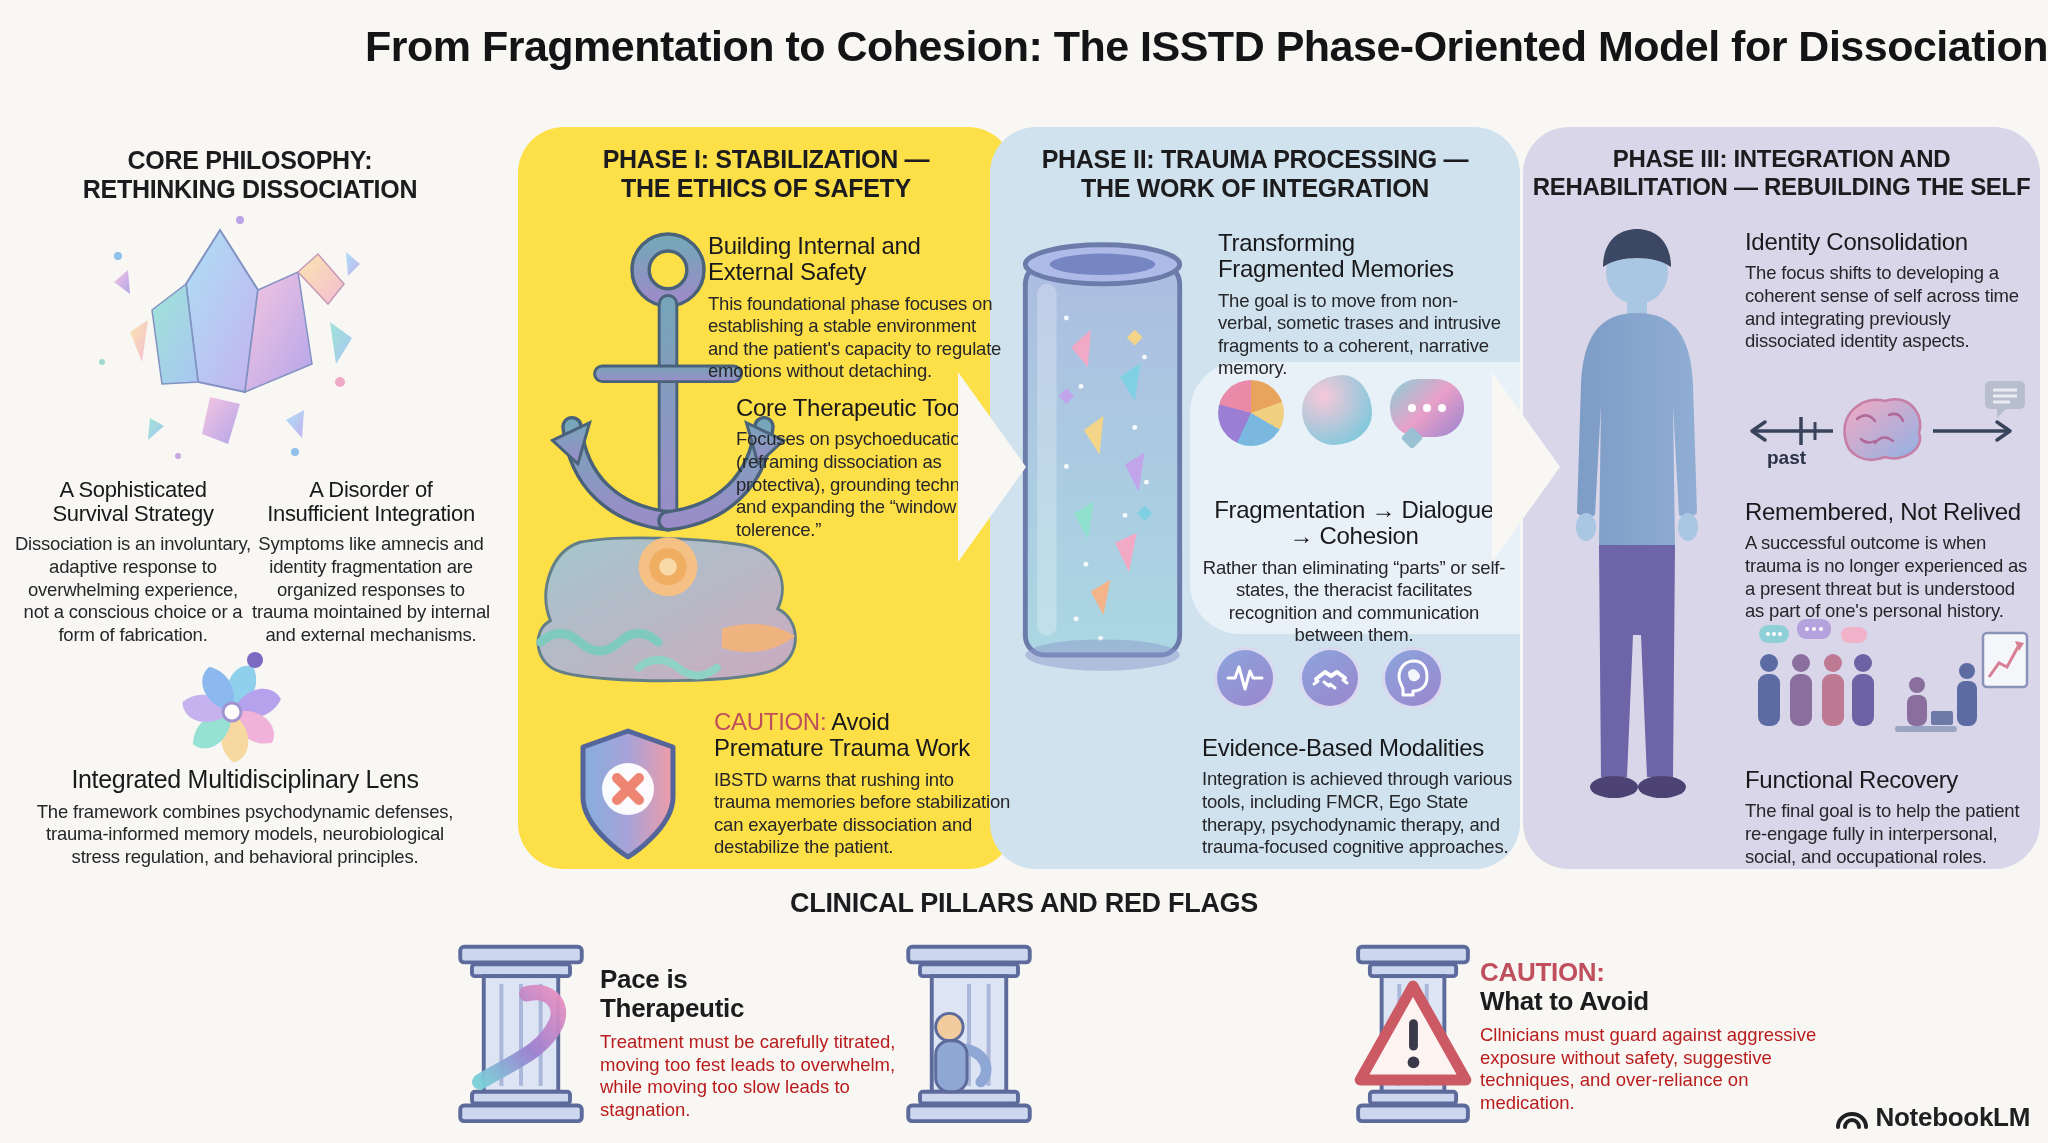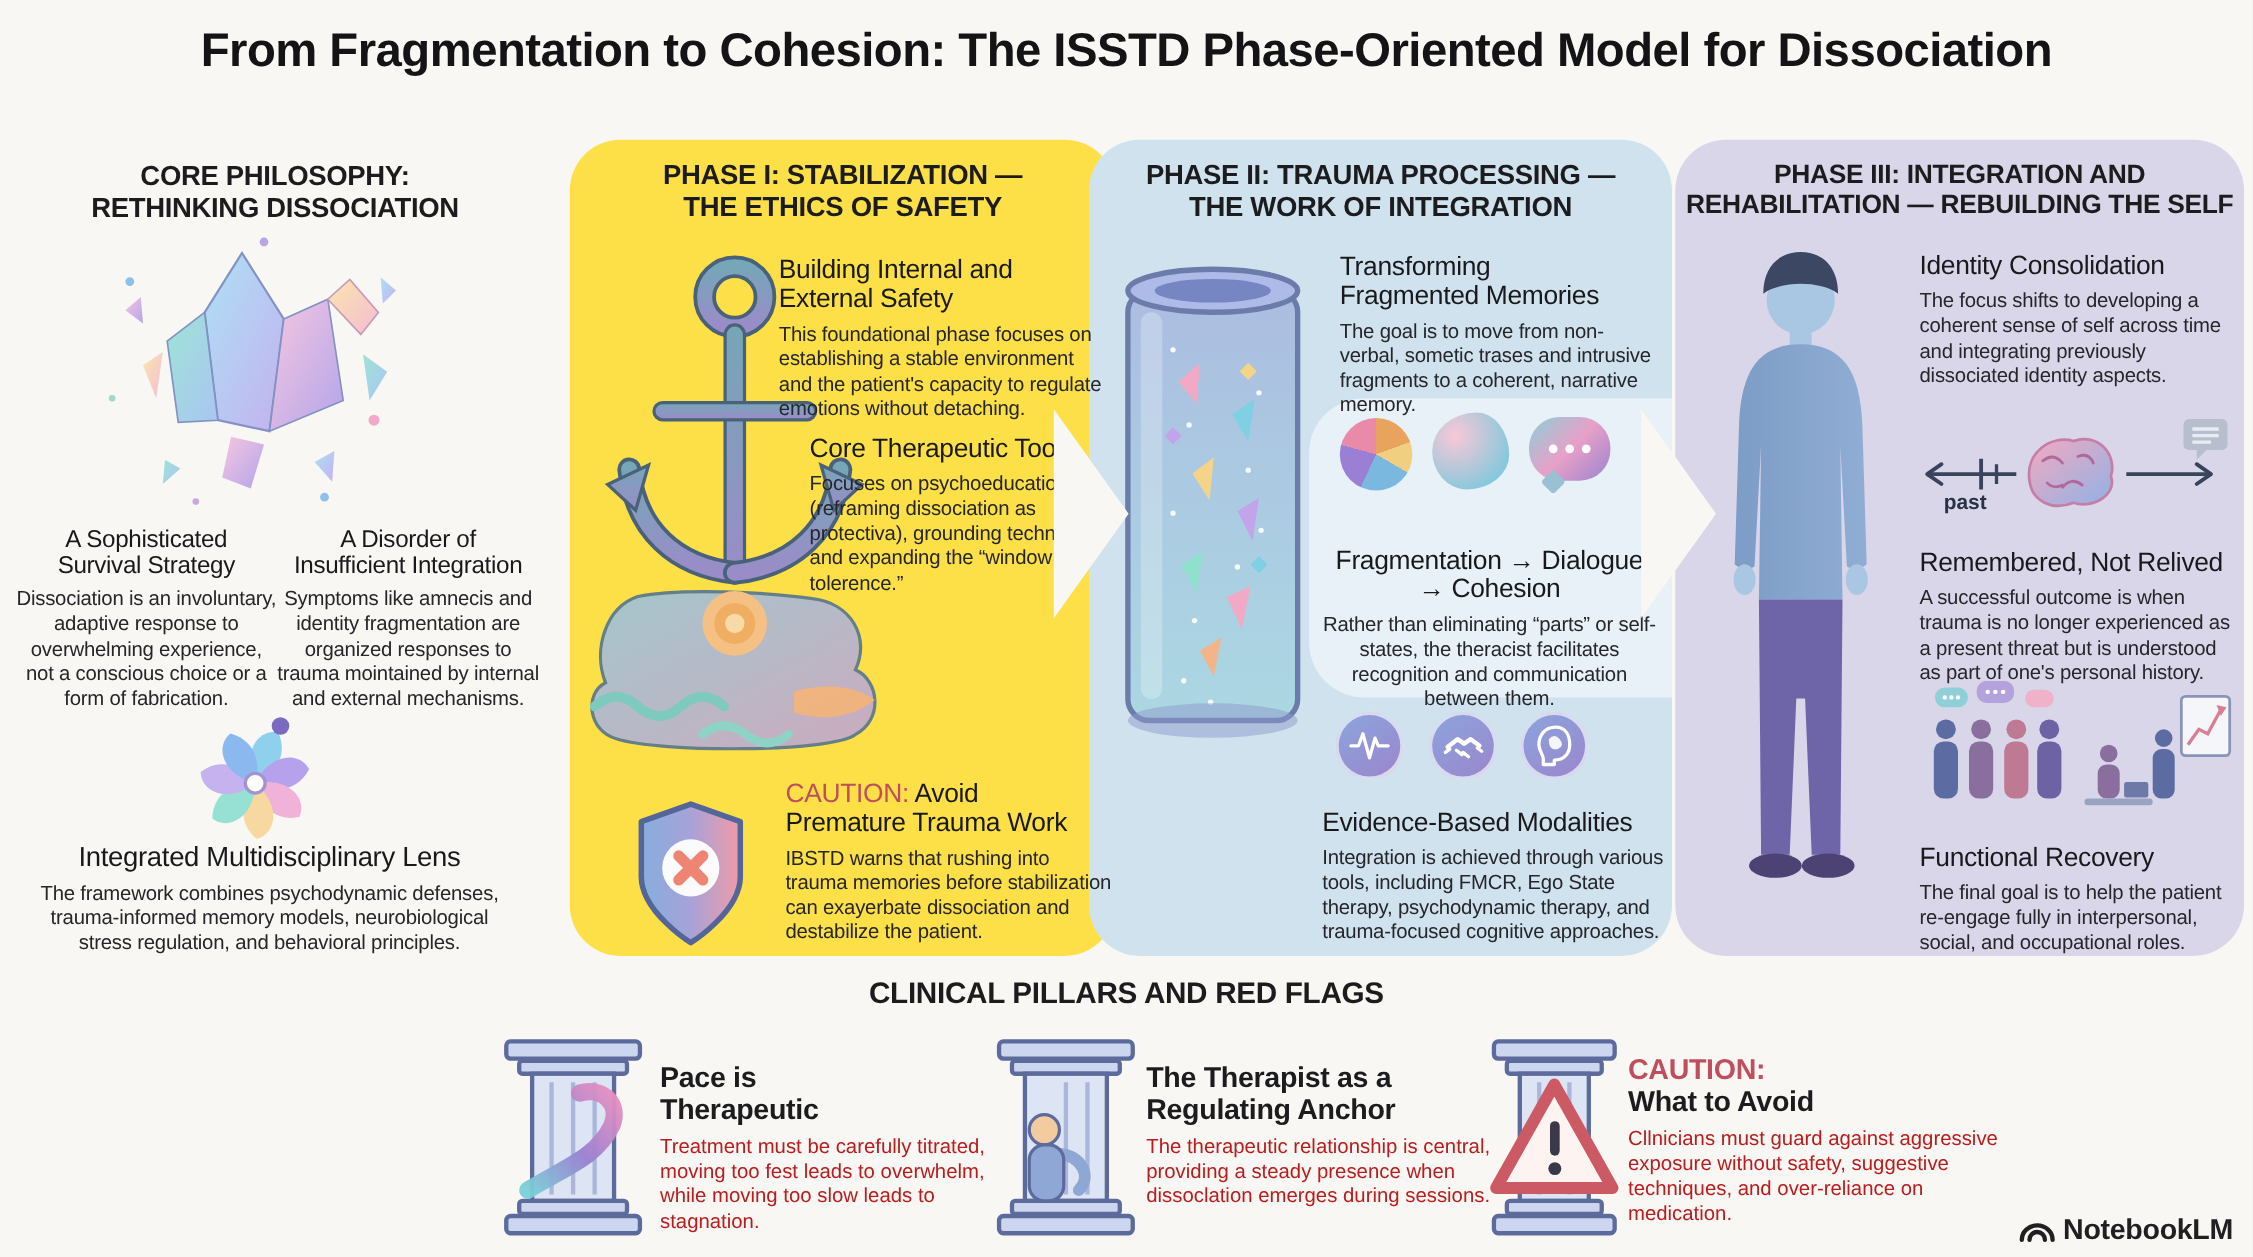--- a/index.html
+++ b/index.html
@@ -7,21 +7,21 @@
   #canvas {
     position:relative; width:2048px; height:1143px;
     background:#f8f7f4; overflow:hidden;
     font-family:"Liberation Sans","DejaVu Sans",sans-serif;
     color:#1c1c1e;
   }
   .pre { white-space:pre-line; }
   .abs { position:absolute; }
 
   .main-title {
-    position:absolute; left:0; right:0; top:22px; text-align:center;
+    position:absolute; left:0; right:0; top:22px; text-align:right;
     font-size:43px; font-weight:700; letter-spacing:-0.5px; color:#141416;
   }
 
   .col-header { font-size:25px; font-weight:700; line-height:1.16; text-align:center; letter-spacing:-0.3px; }
   .blk-t { font-size:24px; font-weight:400; line-height:1.1; letter-spacing:-0.3px; color:#19191c; }
   .blk-t.small { font-size:22px; }
   .blk-b { font-size:18.5px; font-weight:500; line-height:1.22; color:#26262a; margin-top:7px; letter-spacing:-0.2px; }
   .center { text-align:center; }
   .caution-red { color:#bf4f5c; }
 
@@ -439,25 +439,20 @@
       <rect x="8" y="176" width="124" height="16" rx="4"></rect>
     </g>
     <g stroke="#aab6da" stroke-width="4">
         <line x1="70" y1="52" x2="70" y2="156"></line>
         <line x1="90" y1="52" x2="90" y2="156"></line>
       </g>
     <path d="M62,118 C86,120 94,140 82,152" fill="none" stroke="#8fa7d4" stroke-width="11" stroke-linecap="round"></path>
     <circle cx="50" cy="96" r="14" fill="#f2cc9e" stroke="#5c6b9c" stroke-width="3"></circle>
     <rect x="36" y="110" width="32" height="52" rx="14" fill="#8fa7d4" stroke="#5c6b9c" stroke-width="3"></rect>
   </svg>
-  <div class="abs pillar-text" style="left:1042px; top:965px; width:330px;">
-    <div class="p-title pre">The Therapist as a
-Regulating Anchor</div>
-    <div class="p-body">The therapeutic relationship is central, providing a steady presence when dissoclation emerges during sessions.</div>
-  </div>
 
   <svg class="abs" style="left:1348px; top:933px;" width="130" height="196" viewBox="0 0 132 200">
     <g fill="#ccd6ee" stroke="#5c6b9c" stroke-width="4">
       <rect x="10" y="14" width="112" height="16" rx="4"></rect>
       <rect x="22" y="32" width="88" height="12" rx="3"></rect>
       <rect x="34" y="44" width="64" height="118" fill="#dde4f4"></rect>
       <rect x="22" y="162" width="88" height="12" rx="3"></rect>
       <rect x="10" y="176" width="112" height="16" rx="4"></rect>
     </g>
     <g stroke="#aab6da" stroke-width="4">

